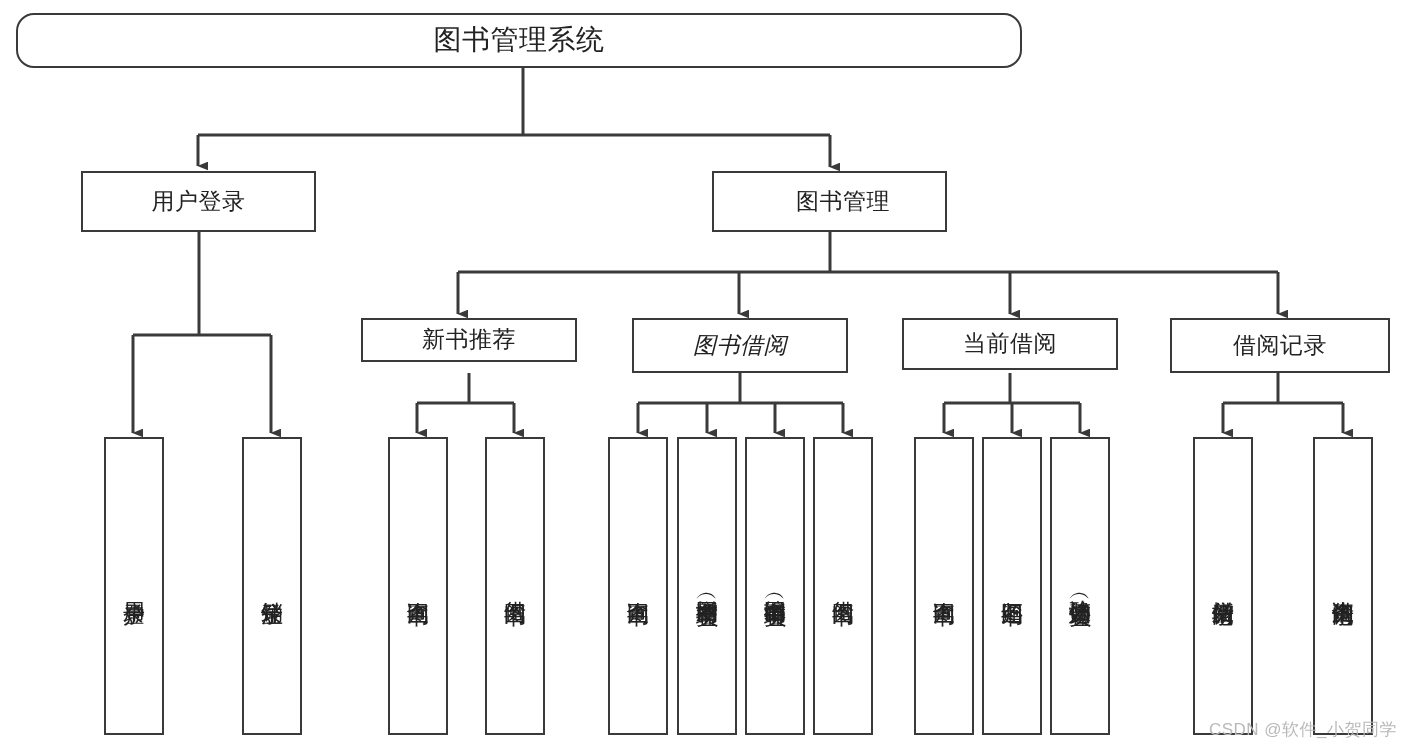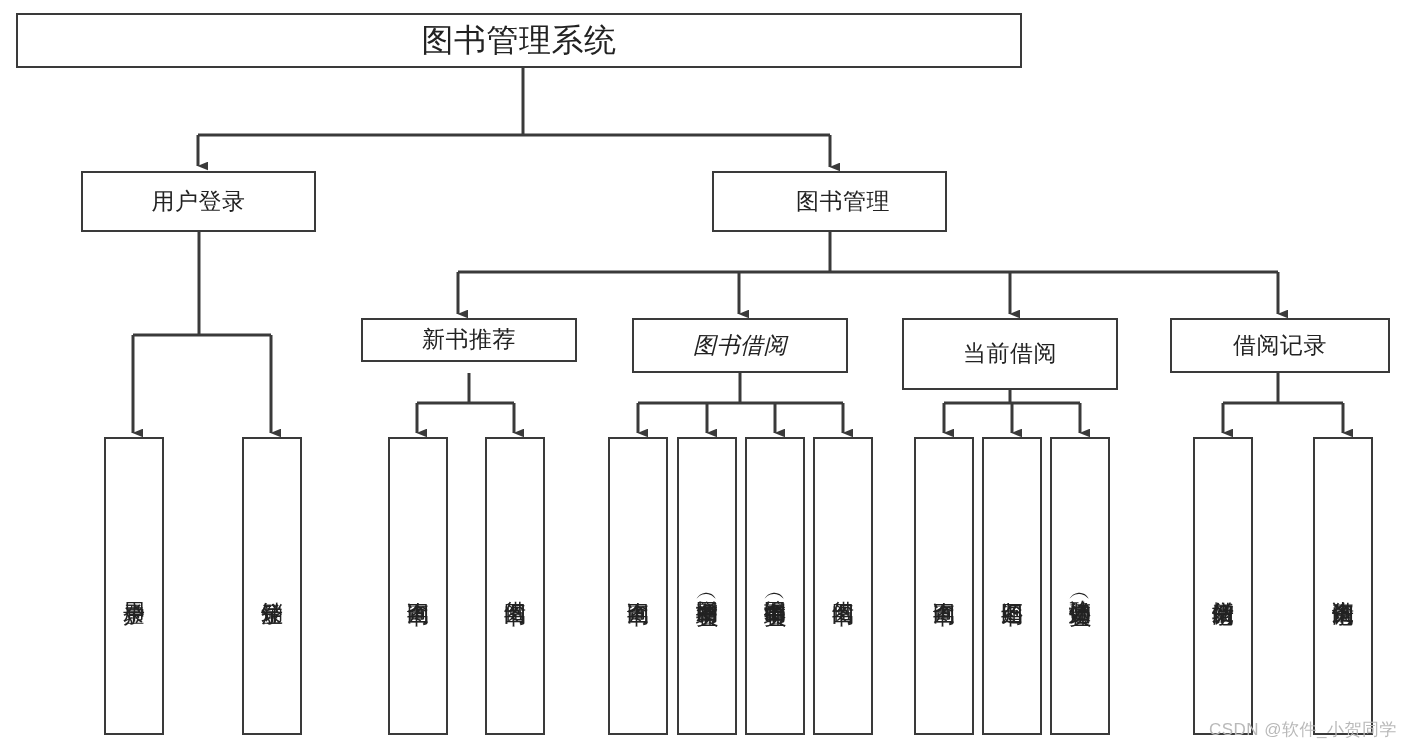--- a/index.html
+++ b/index.html
@@ -34,21 +34,22 @@
     align-items: center;
     justify-content: center;
     z-index: 2;
   }
   .node.horiz {
     font-size: 23px;
     letter-spacing: 0.5px;
     line-height: 1.1;
   }
   .node.horiz.root {
-    font-size: 32px;
+    font-size: 28px;
+    border-radius: 18px;
   }
   .node.vert {
     align-items: center;
     justify-content: center;
   }
   .vlabel {
     writing-mode: vertical-rl;
     text-orientation: upright;
     font-size: 22px;
     line-height: 1.28;
@@ -132,21 +133,21 @@
   <div class="node horiz" style="left:712px; top:171px; width:235px; height:61px;padding-left:27px;">
     <span>图书管理</span>
   </div>
 
   <div class="node horiz" style="left:361px; top:318px; width:216px; height:44px;">
     <span>新书推荐</span>
   </div>
   <div class="node horiz" style="left:632px; top:318px; width:216px; height:55px;font-style:italic;">
     <span>图书借阅</span>
   </div>
-  <div class="node horiz" style="left:902px; top:318px; width:216px; height:72px;">
+  <div class="node horiz" style="left:902px; top:318px; width:216px; height:52px;">
     <span>当前借阅</span>
   </div>
   <div class="node horiz" style="left:1170px; top:318px; width:220px; height:55px;">
     <span>借阅记录</span>
   </div>
 
   <div class="node vert" style="left:104px; top:437px; width:60px; height:298px;">
     <span class="vlabel">用户登录</span>
   </div>
   <div class="node vert" style="left:242px; top:437px; width:60px; height:298px;">

